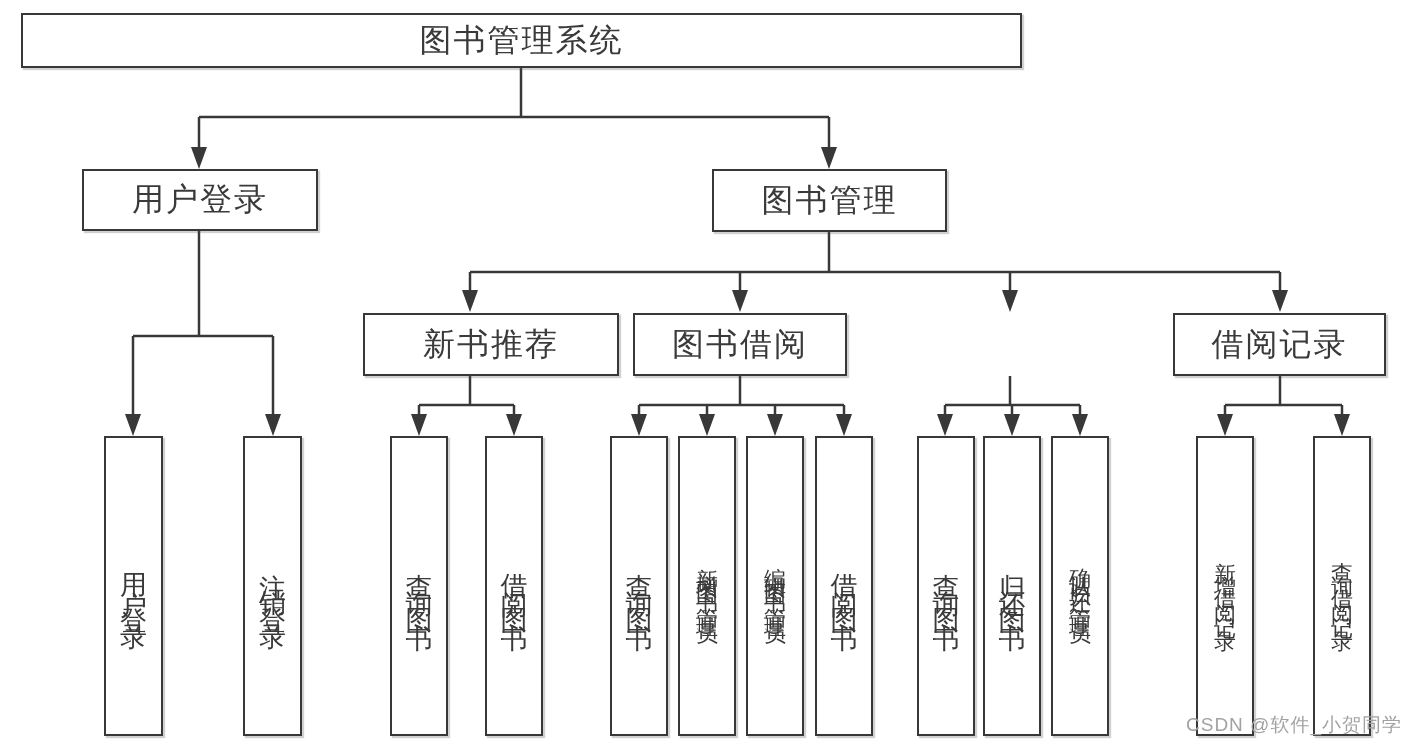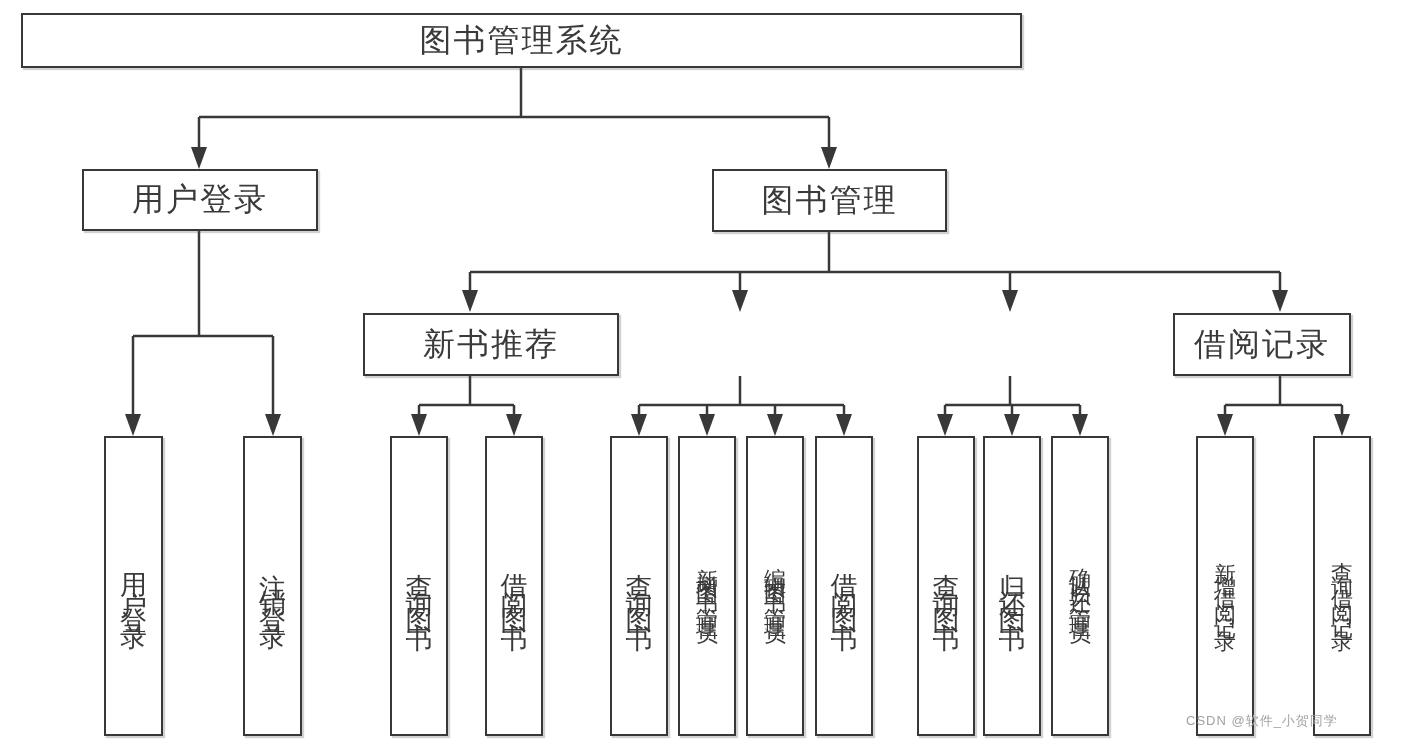--- a/index.html
+++ b/index.html
@@ -14,21 +14,21 @@
     box-shadow:2px 2px 1px rgba(90,90,90,0.28);
   }
   .node.h span{font-size:32px;letter-spacing:2px;color:#3a3a3a;white-space:nowrap;}
   .node.v span{
     writing-mode:vertical-rl;text-orientation:mixed;color:#3a3a3a;white-space:nowrap;
   }
   .node.v .t4{font-size:27px;letter-spacing:17px;}
   .node.v .t6{font-size:22px;letter-spacing:14px;}
   .node.v .t9{font-size:22px;letter-spacing:8px;}
   .watermark{
-    position:absolute;left:1186px;top:712px;font-size:13px;letter-spacing:1px;
+    position:absolute;left:1186px;top:712px;font-size:19px;letter-spacing:1px;
     color:#a2a2a2;white-space:nowrap;
   }
 </style>
 </head>
 <body>
 
 <div class="stage">
 
   <svg class="connectors" width="1405" height="747" viewBox="0 0 1405 747" xmlns="http://www.w3.org/2000/svg">
     <g fill="none" stroke="#383838" stroke-width="2.5">
@@ -103,21 +103,24 @@
   <div class="node h" style="left:82px;top:169px;width:236px;height:62px">
     <span>用户登录</span>
   </div>
   <div class="node h" style="left:712px;top:169px;width:235px;height:63px">
     <span>图书管理</span>
   </div>
 
   <div class="node h" style="left:363px;top:313px;width:256px;height:63px">
     <span>新书推荐</span>
   </div>
-  <div class="node h" style="left:1173px;top:313px;width:178px;height:63px">
+  <div class="node h" style="left:633px;top:313px;width:214px;height:63px">
+    <span>图书借阅</span>
+  </div>
+  <div class="node h" style="left:1173px;top:313px;width:213px;height:63px">
     <span>借阅记录</span>
   </div>
 
   <div class="node v" style="left:104px;top:436px;width:59px;height:300px">
     <span class="t4">用户登录</span>
   </div>
   <div class="node v" style="left:243px;top:436px;width:59px;height:300px">
     <span class="t4">注销登录</span>
   </div>
 

